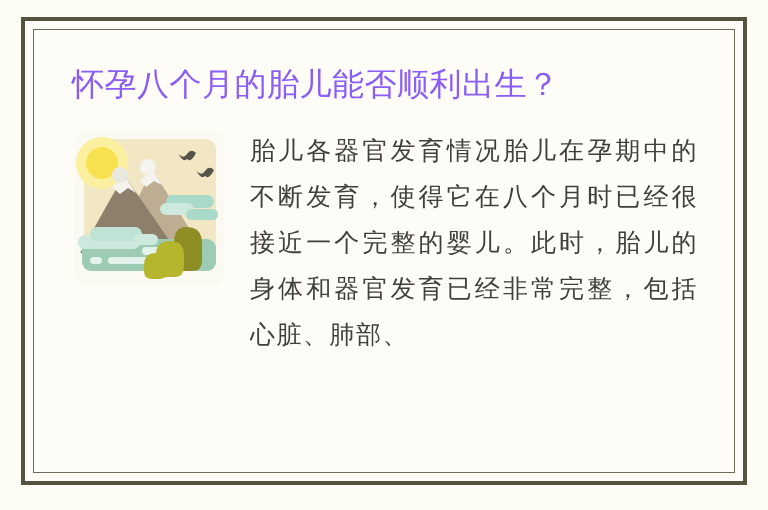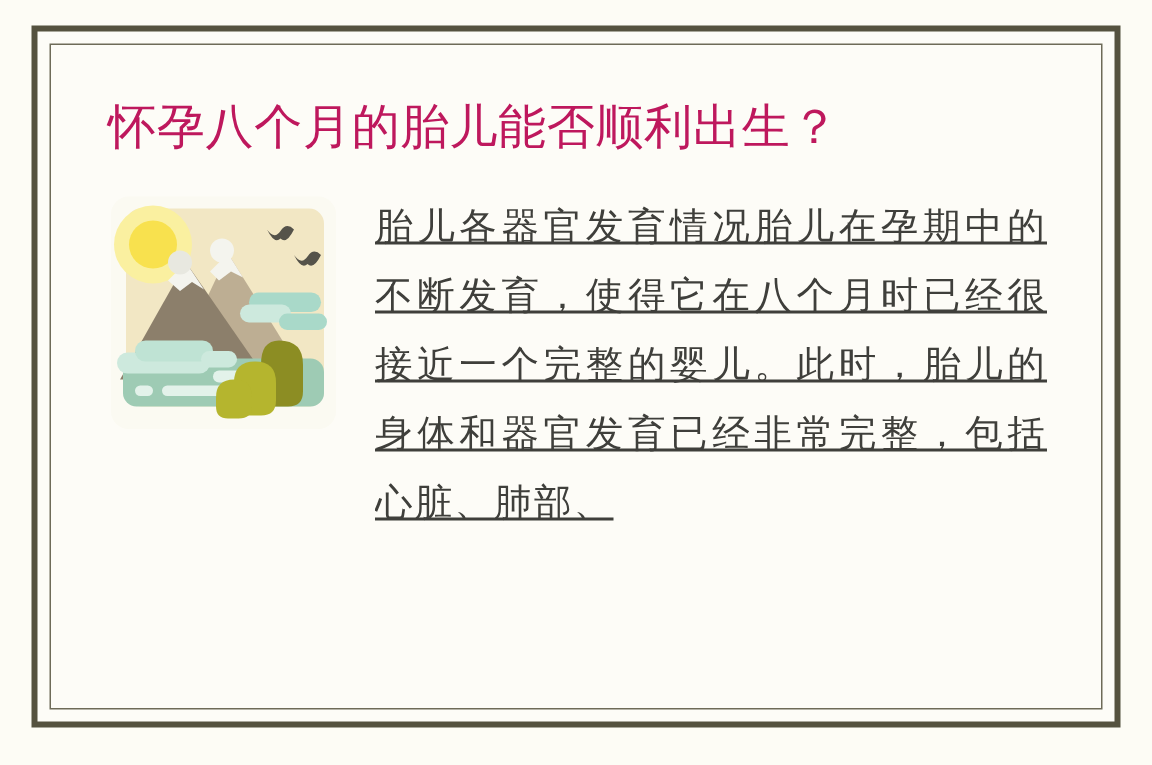--- a/index.html
+++ b/index.html
@@ -45,21 +45,21 @@
     padding: 32px 36px 0 36px;
     box-sizing: border-box;
   }
 
   .article-title {
     margin: 0;
     padding: 0 0 0 2px;
     font-size: 32px;
     line-height: 1.38;
     font-weight: 400;
-    color: #be185d;
+    color: #8b5cf6;
     letter-spacing: 0.5px;
     font-family: "Liberation Sans", "DejaVu Sans", sans-serif;
   }
 
   .article-body {
     margin-top: 22px;
     position: relative;
   }
 
   
@@ -80,21 +80,20 @@
     margin: 0;
     font-size: 25px;
     line-height: 46px;
     color: #3f3f3b;
     text-align: justify;
     text-justify: inter-ideograph;
     letter-spacing: 1.5px;
     font-family: "DejaVu Serif", "Liberation Serif", serif;
     max-height: 236px;
     overflow: hidden;
-    text-decoration: underline;
   }
 </style>
 </head>
 <body>
 
 <div class="outer-frame">
   <div class="inner-frame">
 
     <article class="article">
 

